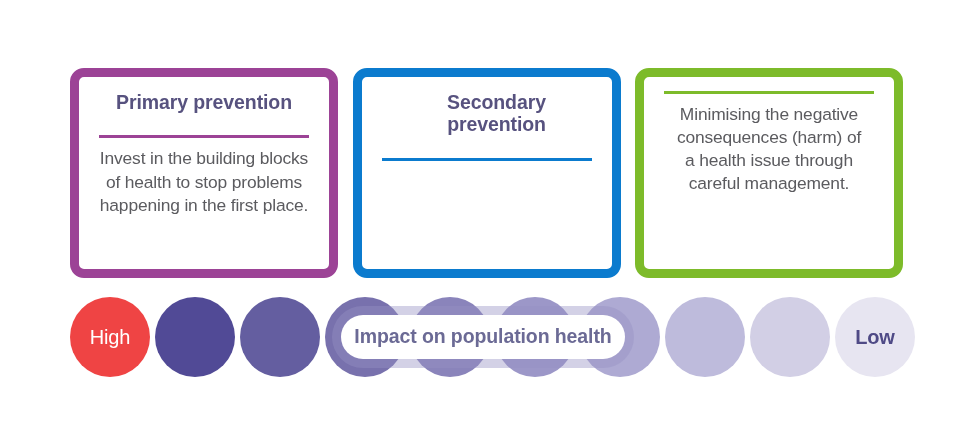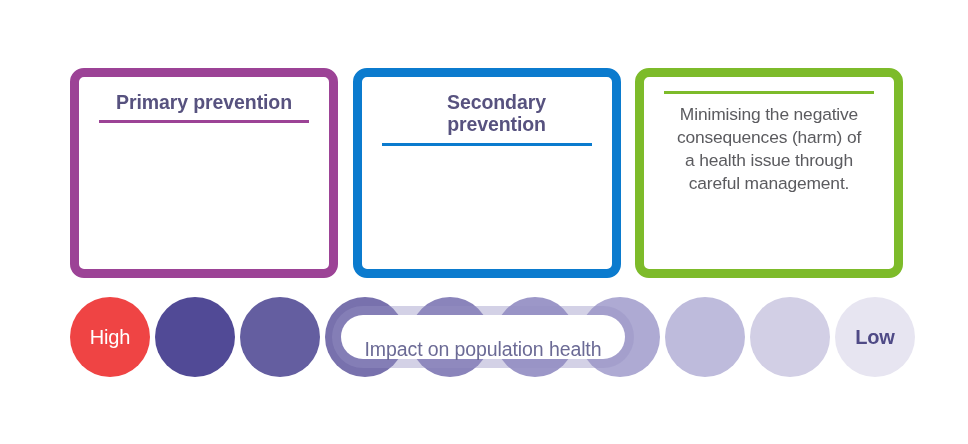--- a/index.html
+++ b/index.html
@@ -56,21 +56,21 @@
     padding: 8px 14px 10px 14px;
   }
 
   .card-title {
     font-size: 19.5px;
     font-weight: bold;
     color: #57527f;
     text-align: center;
     letter-spacing: -0.1px;
     line-height: 1.15;
-    padding-bottom: 7px;
+    padding-bottom: 22px;
   }
 
   .card-rule {
     height: 3px;
     width: 100%;
     margin: 0 0 9px 0;
   }
 
   .card-body {
     font-size: 17.4px;
@@ -121,41 +121,45 @@
     background: rgba(150, 145, 196, 0.42);
     padding: 9px;
   }
   .impact-pill {
     box-sizing: border-box;
     width: 100%;
     height: 100%;
     border-radius: 22px;
     background: #ffffff;
     display: flex;
-    align-items: flex-end;
+    align-items: center;
     justify-content: center;
+    font-weight: bold;
   }
   .impact-pill-text {
     font-size: 19.5px;
     color: #6b6a95;
     letter-spacing: -0.1px;
     line-height: 1;
   }
 </style>
 </head>
 <body style="background: rgb(255, 255, 255);">
 
 <div id="infographic">
 
   <div class="cards-row">
 
     <div class="card" style="border-color: rgb(156, 67, 150);">
       <div class="card-inner">
         <div class="card-title" style="color: rgb(87, 82, 127);">Primary prevention</div>
         <div class="card-rule" style="background: rgb(156, 67, 150);"></div>
+        <div class="card-body" style="color: rgb(91, 91, 95);">Invest in the building blocks
+of health to stop problems
+happening in the first place.</div>
       </div>
     </div>
 
     <div class="card" style="border-color: rgb(11, 123, 206);">
       <div class="card-inner">
         <div class="card-title" style="color: rgb(87, 82, 127); margin-left: 20px;">Secondary prevention</div>
         <div class="card-rule" style="background: rgb(11, 123, 206);"></div>
       </div>
     </div>
 

